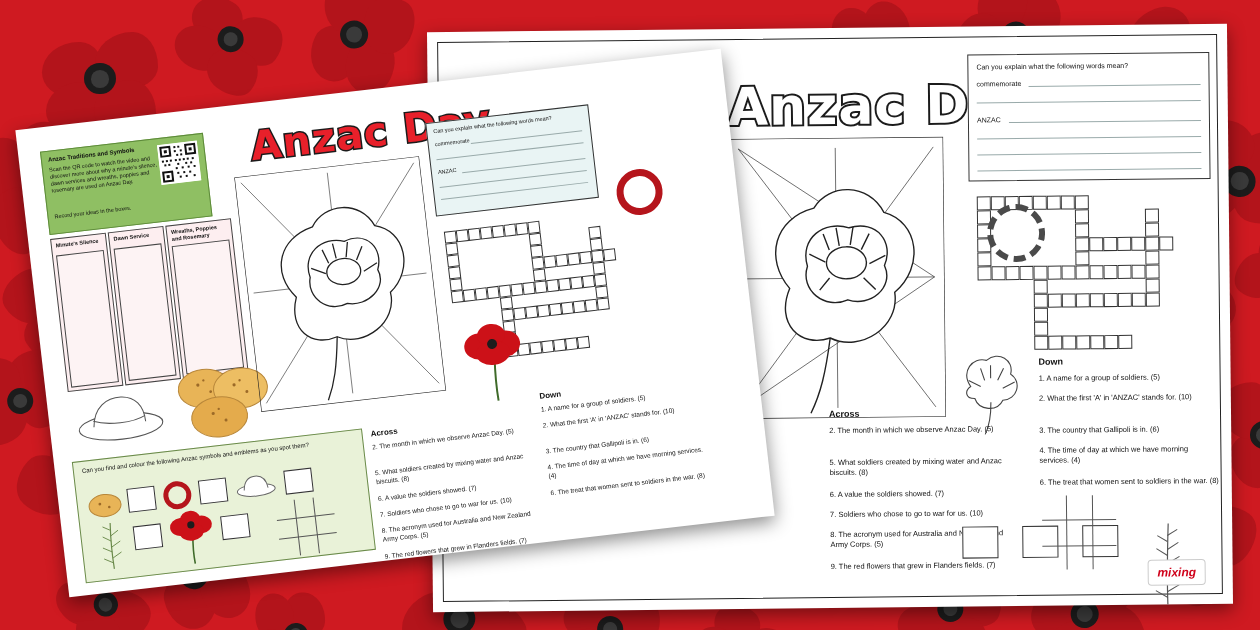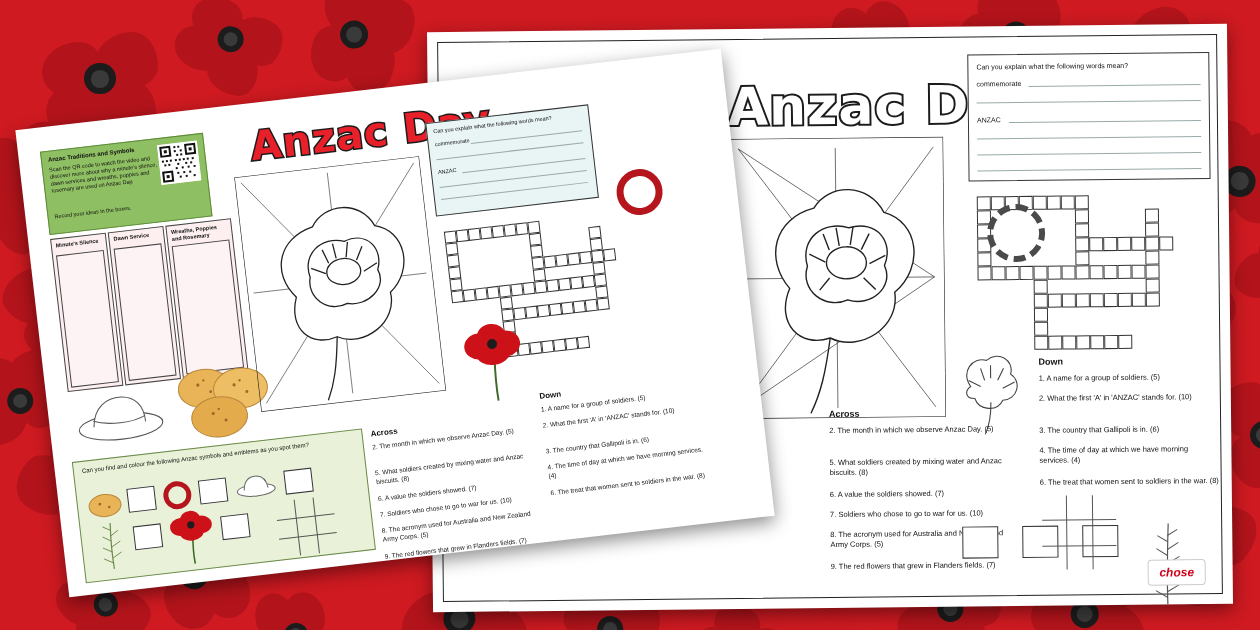--- a/index.html
+++ b/index.html
@@ -456,21 +456,21 @@
     <div class="whitebox" style="left:590px;top:500px;width:34px;height:30px;"></div>
     <div class="whitebox" style="left:650px;top:500px;width:34px;height:30px;"></div>
 
     <div class="tic" style="left:610px;top:470px;width:74px;height:74px;">
       <i style="left:24px;top:0;width:1px;height:74px;"></i>
       <i style="left:50px;top:0;width:1px;height:74px;"></i>
       <i style="left:0;top:24px;width:74px;height:1px;"></i>
       <i style="left:0;top:50px;width:74px;height:1px;"></i>
     </div>
 
-    <div class="twinkl" style="left:715px;top:535px;width:56px;height:24px;font-size:12px;">chose</div>
+    <div class="twinkl" style="left:715px;top:535px;width:56px;height:24px;font-size:12px;">mixing</div>
   </div>
 </div>
 
 <div class="sheet" id="sheet-front">
   <div class="sheet-inner">
 
     <div class="title-anzac" style="position:absolute;left:232px;top:20px;font-size:40px;">Anzac Day</div>
 
     <div id="info-panel" style="left:22px;top:24px;width:162px;height:82px;">
       <div class="xtiny hdr" style="position:absolute;left:6px;top:5px;width:112px;font-size:6px;">Anzac Traditions and Symbols</div>

